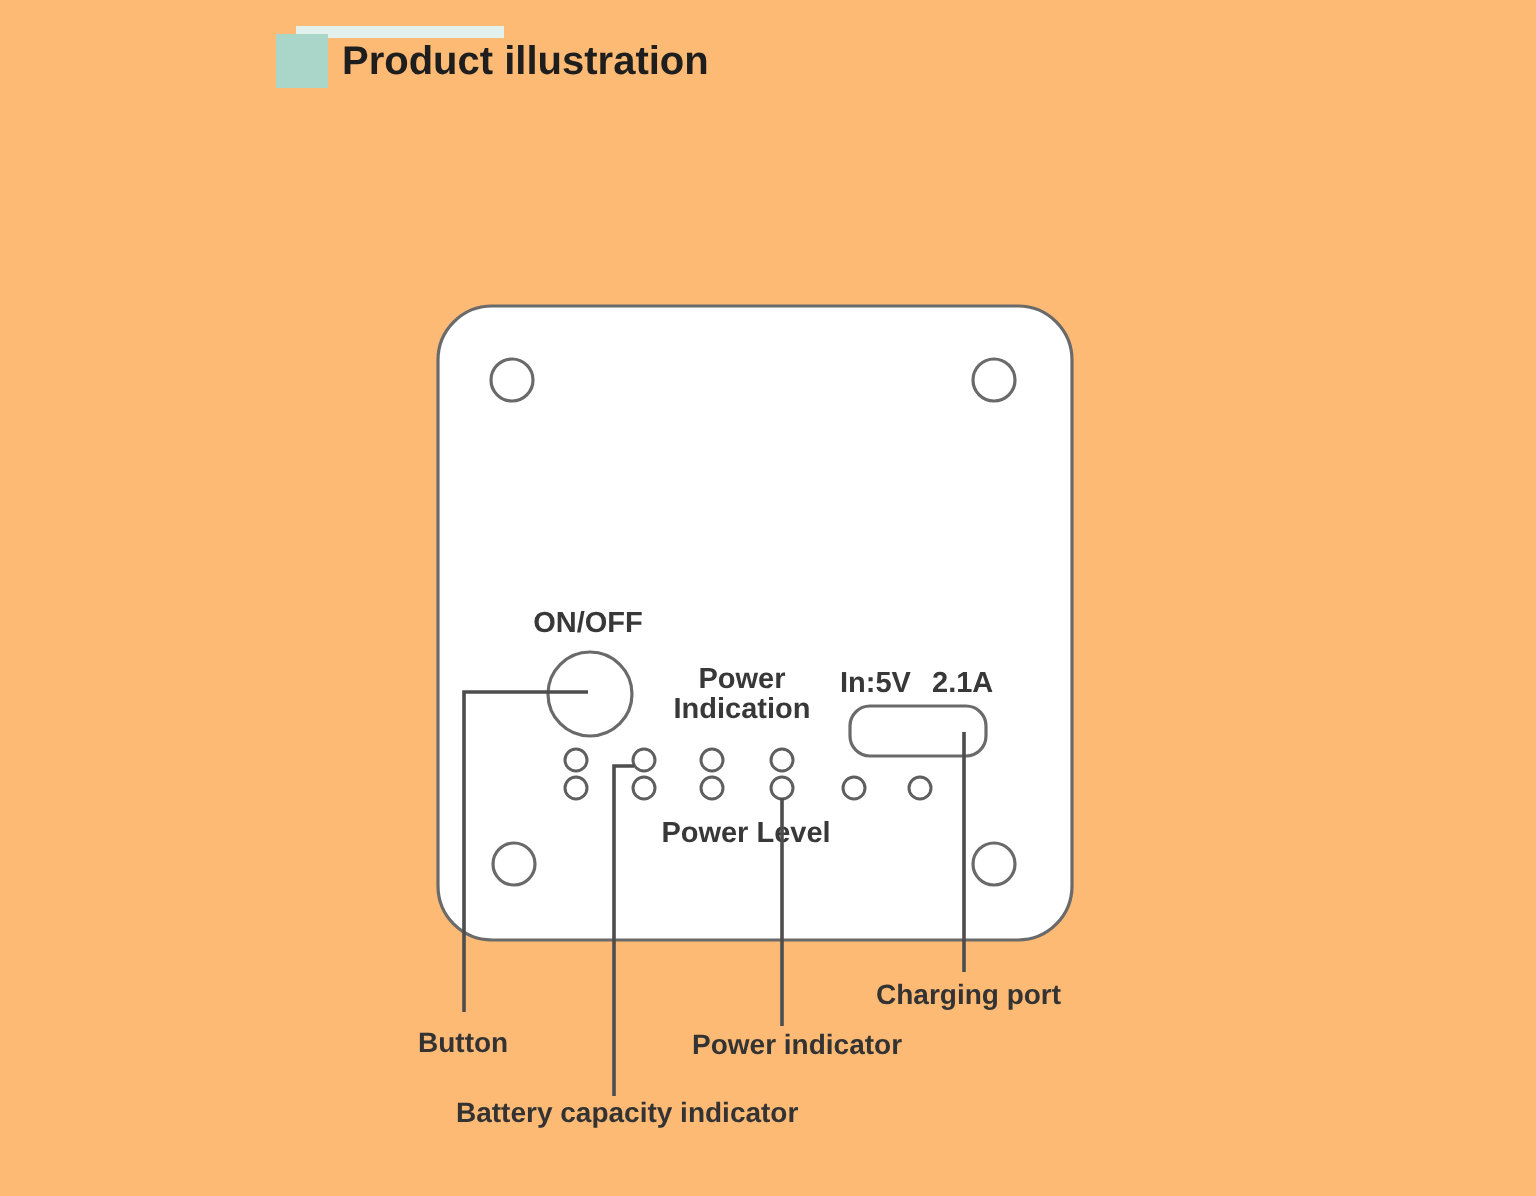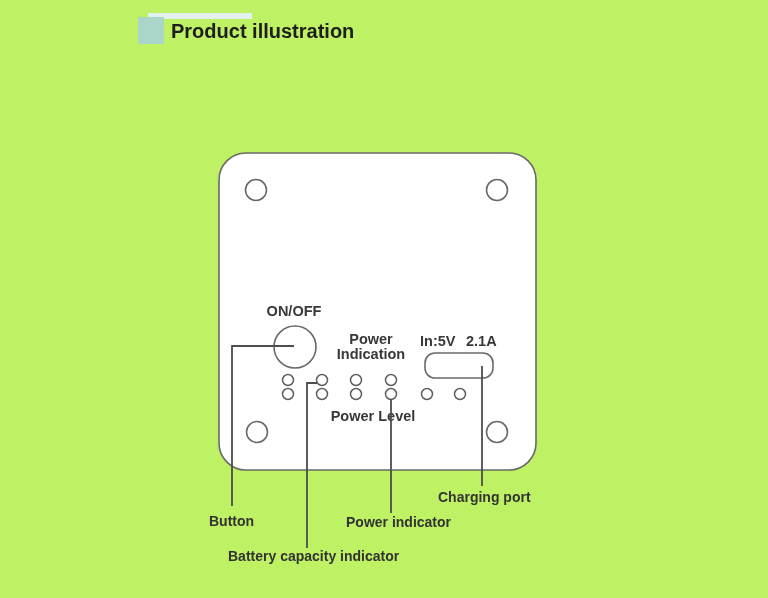--- a/index.html
+++ b/index.html
@@ -5,21 +5,21 @@
   html, body {
     margin: 0;
     padding: 0;
     background: #ffffff;
     font-family: "Liberation Sans", sans-serif;
   }
   .canvas {
     position: relative;
     width: 768px;
     height: 598px;
-    background: #bef264;
+    background: #fdba74;
     overflow: hidden;
   }
   .accent-bar {
     position: absolute;
     left: 148px;
     top: 13px;
     width: 104px;
     height: 6px;
     background: #e2f1ec;
   }

